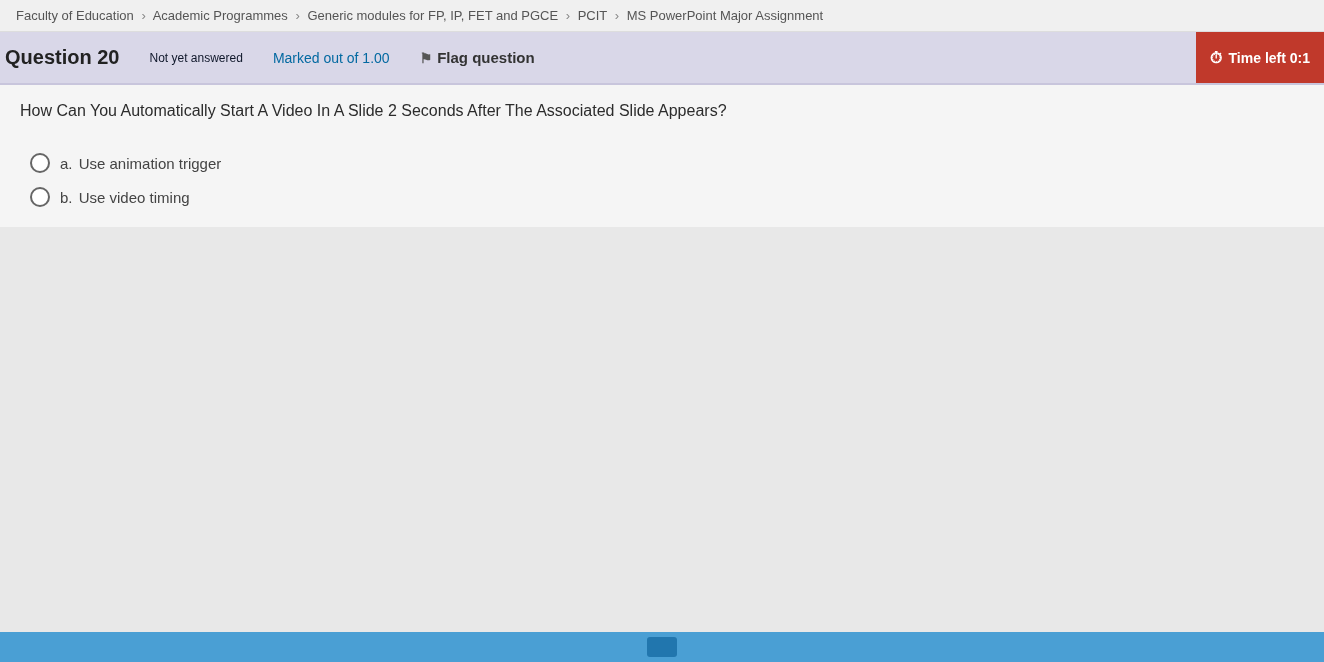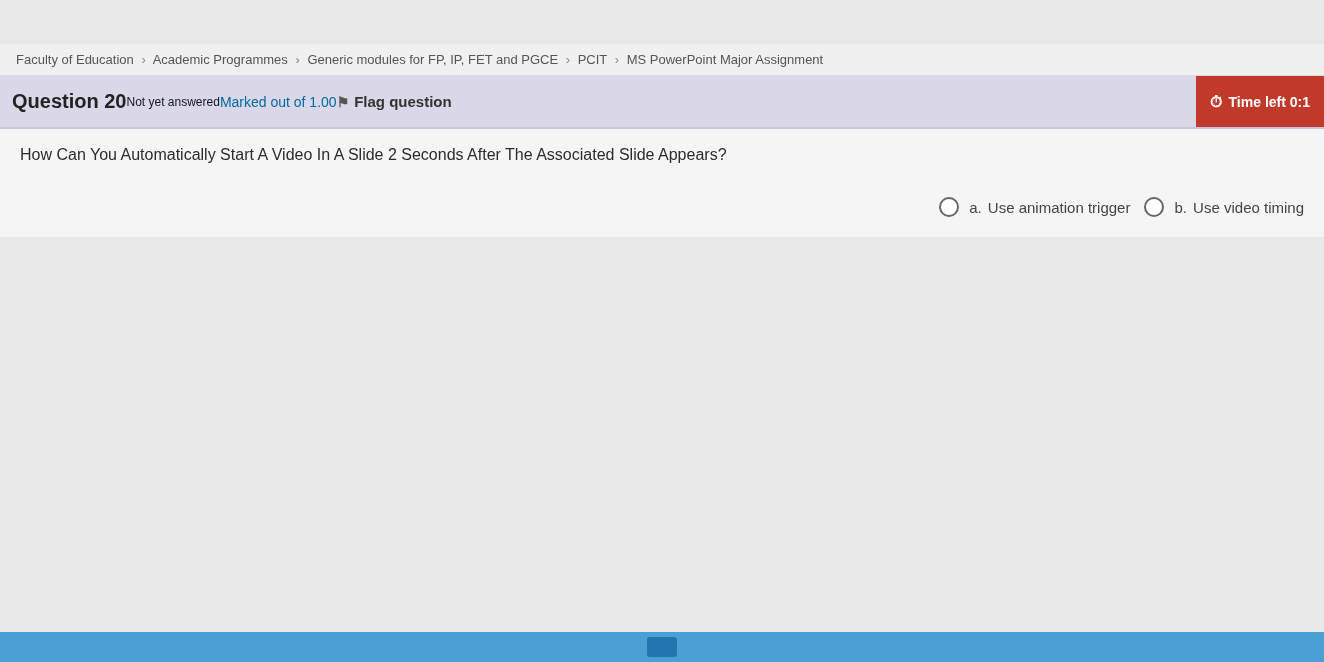--- a/index.html
+++ b/index.html
@@ -16,41 +16,41 @@
     }
 
     .breadcrumb-bar {
       background-color: #f0f0f0;
       padding: 8px 16px;
       font-size: 13px;
       color: #555;
       border-bottom: 1px solid #ddd;
       white-space: nowrap;
       overflow: hidden;
-      margin-top: 44px;
     }
 
     .breadcrumb-bar span {
       color: #555;
     }
 
     .breadcrumb-bar .sep {
       margin: 0 4px;
       color: #888;
     }
 
     .content-area {
       padding: 0 0 20px 0;
     }
 
     .question-header {
       background-color: #d9d7e8;
-      padding: 14px 12px;
-      display: flex;
-      align-items: center;
+      padding: 14px 5px;
+      display: flex;
+      align-items: center;
+      gap: 30px;
       border-bottom: 2px solid #c8c5dc;
       position: relative;
     }
 
     .question-number {
       font-size: 20px;
       font-weight: bold;
       color: #222;
       white-space: nowrap;
     }
@@ -111,23 +111,23 @@
     .question-text {
       font-size: 16px;
       color: #2c2c2c;
       margin-bottom: 30px;
       line-height: 1.5;
     }
 
     .options-list {
       list-style: none;
       display: flex;
+      flex-direction: column;
       gap: 14px;
       padding-left: 10px;
-      justify-content: flex-end;
     }
 
     .option-item {
       display: flex;
       align-items: center;
       gap: 10px;
       font-size: 15px;
       color: #333;
       cursor: pointer;
     }

